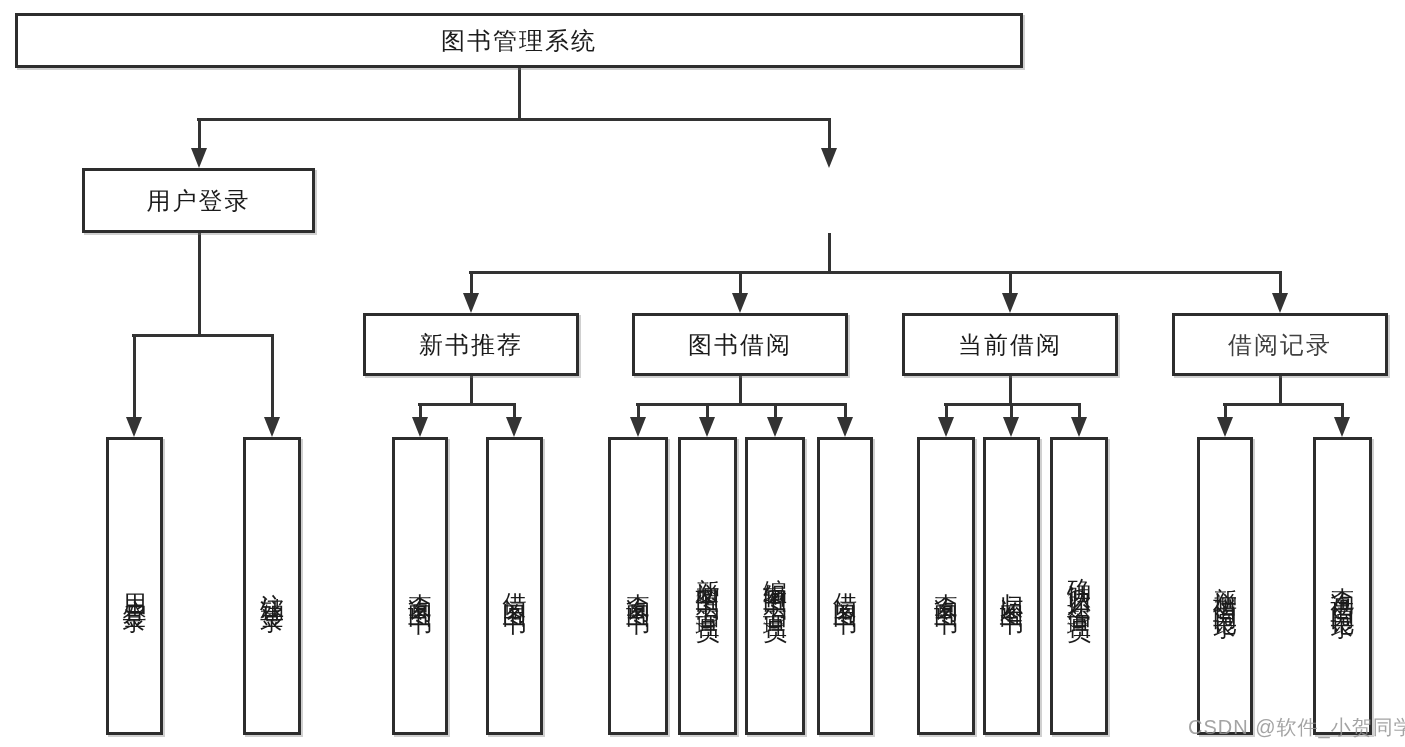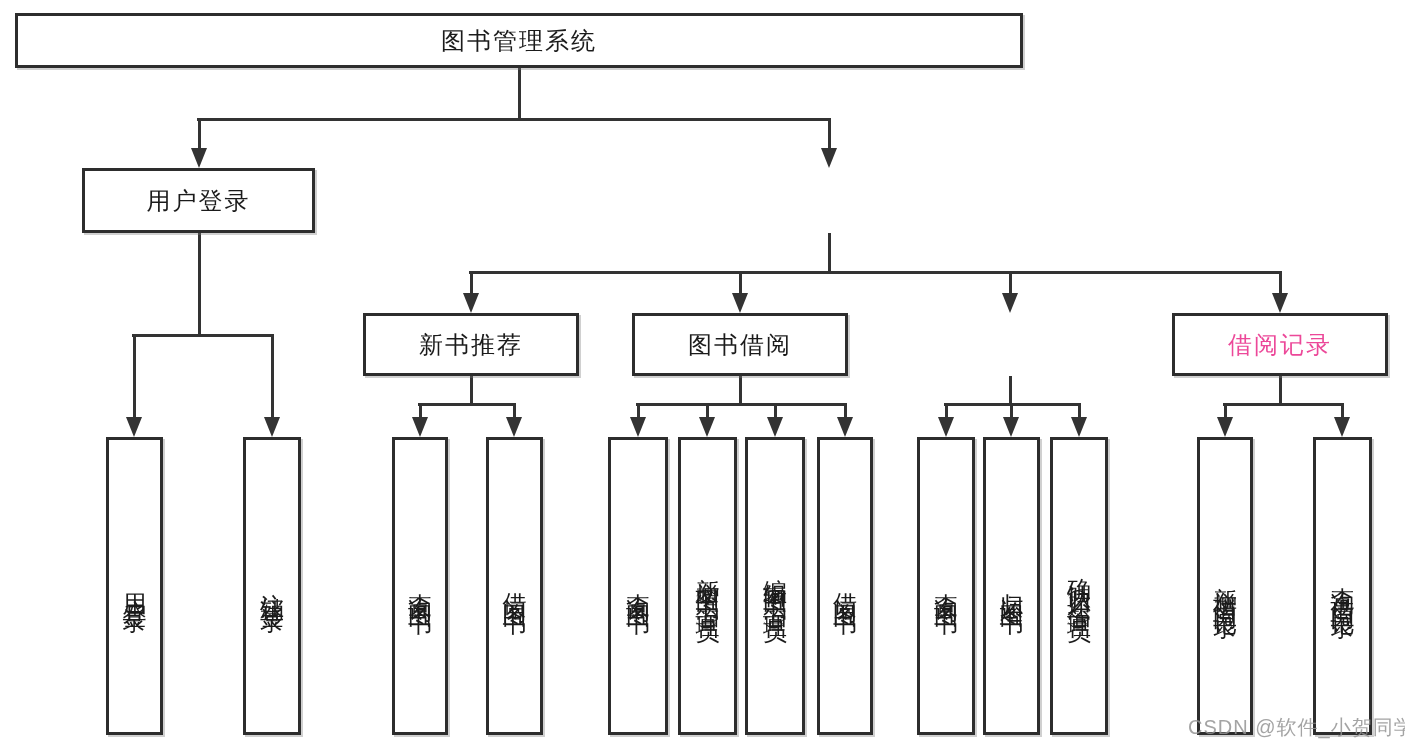--- a/index.html
+++ b/index.html
@@ -93,21 +93,24 @@
       </div>
       <div class="node horizontal" style="left: 82px; top: 168px; width: 233px; height: 65px; border-color: rgb(45, 45, 45); color: rgb(27, 27, 27);">
         <span>用户登录</span>
       </div>
       <div class="node horizontal" style="left: 632px; top: 313px; width: 216px; height: 63px; border-color: rgb(45, 45, 45); color: rgb(27, 27, 27);">
         <span>图书借阅</span>
       </div>
       <div class="node horizontal" style="left: 363px; top: 313px; width: 216px; height: 63px; border-color: rgb(45, 45, 45); color: rgb(27, 27, 27);">
         <span>新书推荐</span>
       </div>
-      <div class="node horizontal" style="left: 1172px; top: 313px; width: 216px; height: 63px; border-color: rgb(45, 45, 45); color: #ec4899;">
+      <div class="node horizontal" style="left: 902px; top: 313px; width: 216px; height: 63px; border-color: rgb(45, 45, 45); color: rgb(27, 27, 27);">
+        <span>当前借阅</span>
+      </div>
+      <div class="node horizontal" style="left: 1172px; top: 313px; width: 216px; height: 63px; border-color: rgb(45, 45, 45); color: #404040;">
         <span>借阅记录</span>
       </div>
       <div class="node vertical" style="left: 106px; top: 437px; width: 57px; height: 298px; border-color: rgb(45, 45, 45); color: rgb(27, 27, 27);">
         <span>用户登录</span>
       </div>
       <div class="node vertical" style="left: 243px; top: 437px; width: 58px; height: 298px; border-color: rgb(45, 45, 45); color: rgb(27, 27, 27);">
         <span>注销登录</span>
       </div>
       <div class="node vertical" style="left: 392px; top: 437px; width: 56px; height: 298px; border-color: rgb(45, 45, 45); color: rgb(27, 27, 27);">
         <span>查询图书</span>

